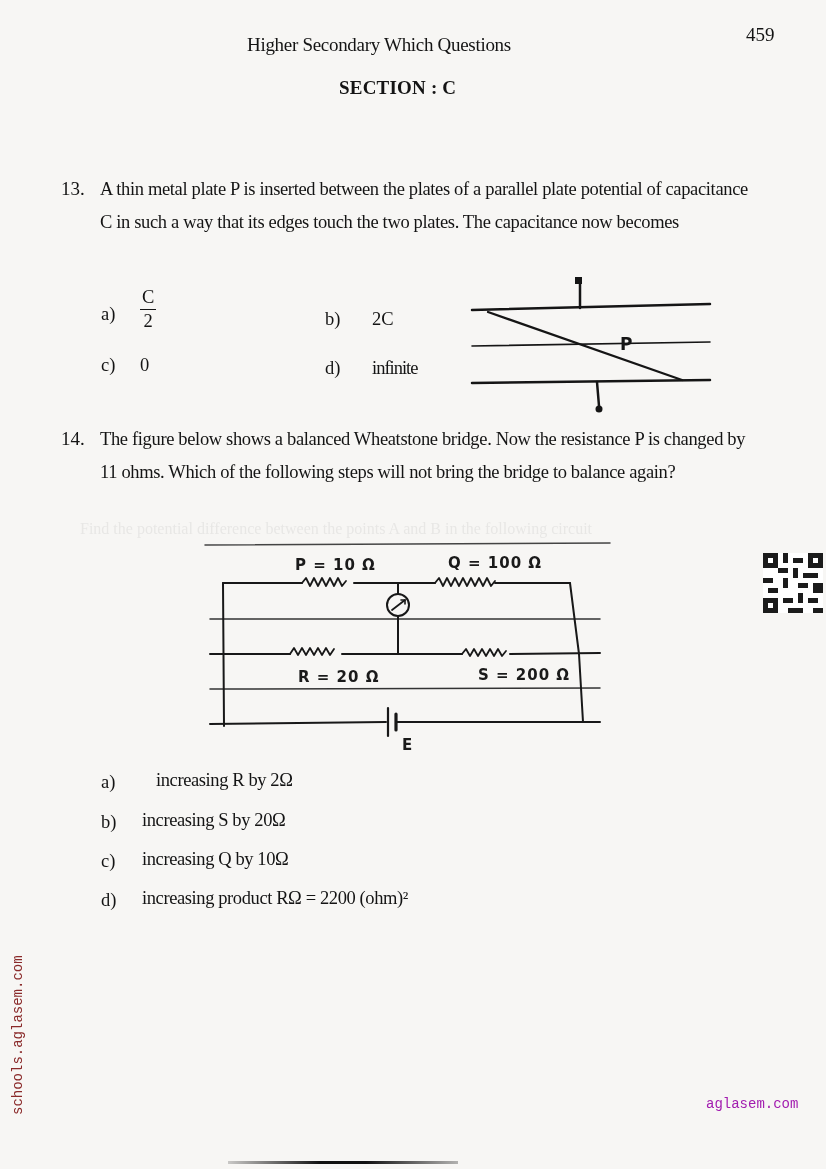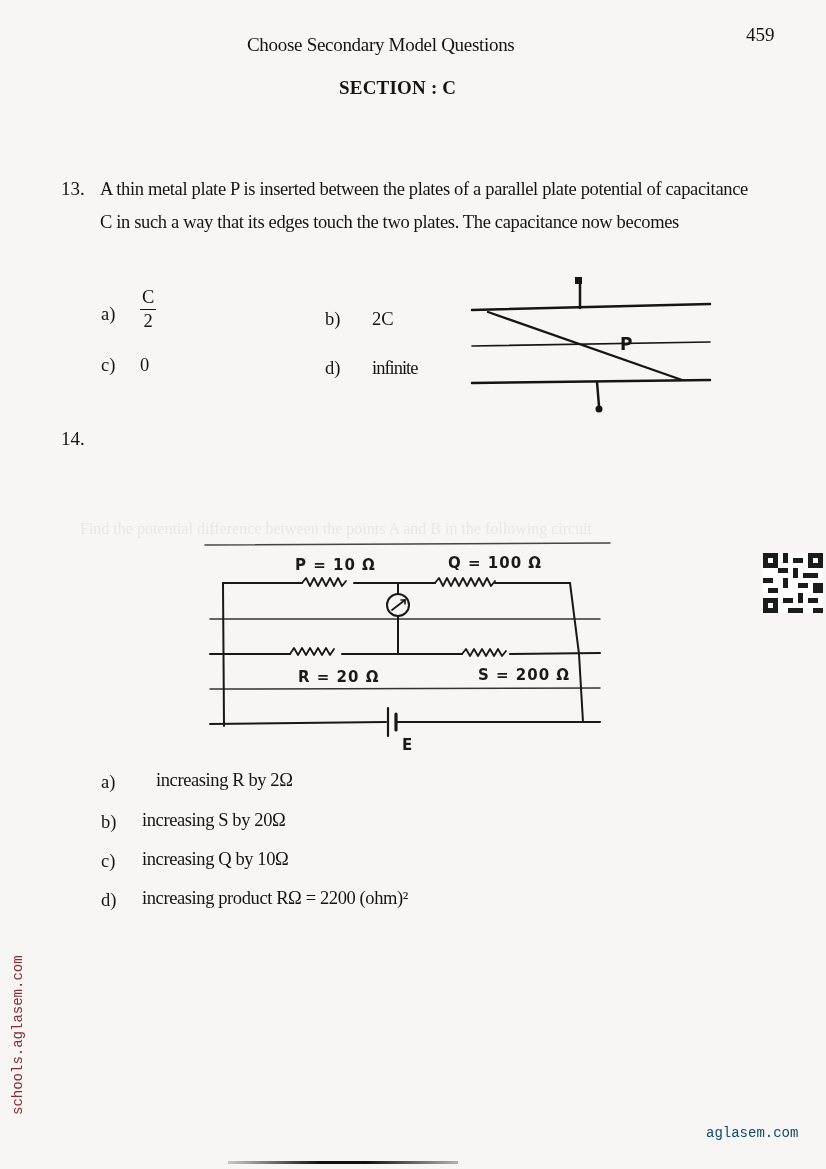--- a/index.html
+++ b/index.html
@@ -25,31 +25,31 @@
   .opt-label, .opt-val { font-size: 18.5px; }
   .frac { display: inline-flex; flex-direction: column; align-items: center; line-height: 1; }
   .frac .num { border-bottom: 1.5px solid #141414; padding: 0 2px 2px; }
   .frac .den { padding-top: 2px; }
   .infinite { letter-spacing: -1px; }
   .circuit-label { font-family: "DejaVu Sans", sans-serif; font-size: 15px; font-weight: bold; color: #1a1a1a; letter-spacing: 1px; }
   .watermark-left {
     left: 10px; top: 1115px; transform: rotate(-90deg); transform-origin: left top;
     font-family: "Liberation Mono", "DejaVu Sans Mono", monospace; font-size: 14px; color: #8a2a2a; white-space: nowrap;
   }
-  .watermark-bottom { left: 706px; top: 1125px; font-family: "Liberation Mono", "DejaVu Sans Mono", monospace; font-size: 14px; color: #0c4a6e; }
+  .watermark-bottom { left: 706px; top: 1096px; font-family: "Liberation Mono", "DejaVu Sans Mono", monospace; font-size: 14px; color: #a21caf; }
   .ghost { color: rgba(120,120,120,0.12); font-size: 16px; }
 </style>
 </head>
 <body>
 
 <div class="page">
 
   <div class="abs ghost" style="left:80px;top:520px;">Find the potential difference between the points A and B in the following circuit</div>
 
-  <div class="abs running-head">Choose Secondary Model Questions</div>
+  <div class="abs running-head">Higher Secondary Which Questions</div>
   <div class="abs page-num">459</div>
 
   <div class="abs section-title">SECTION : C</div>
 
   <div class="abs q-num q13-num">13.</div>
   <div class="abs q-text q13-text">A thin metal plate P is inserted between the plates of a parallel plate potential of capacitance C in such a way that its edges touch the two plates. The capacitance now becomes</div>
 
   <div class="abs opt-label" style="left:101px;top:304px;">a)</div>
   <div class="abs opt-val" style="left:140px;top:287px;">
     <span class="frac">
@@ -72,20 +72,21 @@
       <line x1="12" y1="76" x2="250" y2="72" stroke-width="1.6"></line>
       <line x1="12" y1="113" x2="250" y2="110" stroke-width="2.5"></line>
       <line x1="137" y1="112" x2="139" y2="136" stroke-width="2.5"></line>
       <circle cx="139" cy="139" r="3.5" fill="#151515" stroke="none"></circle>
       <line x1="28" y1="42" x2="222" y2="110" stroke-width="2.2"></line>
     </g>
     <text x="160" y="80" font-family="DejaVu Sans, sans-serif" font-size="17" font-weight="bold" fill="#151515">P</text>
   </svg>
 
   <div class="abs q-num q14-num">14.</div>
+  <div class="abs q-text q14-text">The figure below shows a balanced Wheatstone bridge. Now the resistance P is changed by 11 ohms. Which of the following steps will not bring the bridge to balance again?</div>
 
   <svg class="abs" style="left:190px;top:540px;" width="430" height="220" viewBox="0 0 430 220">
     <g stroke="#181818" fill="none" stroke-linecap="round" stroke-linejoin="round">
 
       <line x1="15" y1="5" x2="420" y2="3" stroke-width="1.5" stroke="#444"></line>
       <line x1="20" y1="79" x2="410" y2="79" stroke-width="1.5" stroke="#333"></line>
       <line x1="20" y1="149" x2="410" y2="148" stroke-width="1.5" stroke="#333"></line>
 
       <line x1="33" y1="43" x2="112" y2="43" stroke-width="2"></line>
       <path d="M112 43 l4 -5 l4 8 l4 -8 l4 8 l4 -8 l4 8 l4 -8 l4 8 l4 -8 l4 8 l4 -5" stroke-width="1.8"></path>

